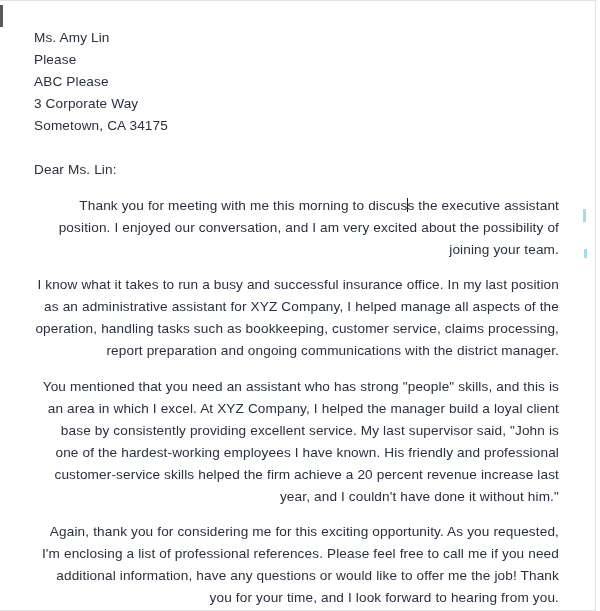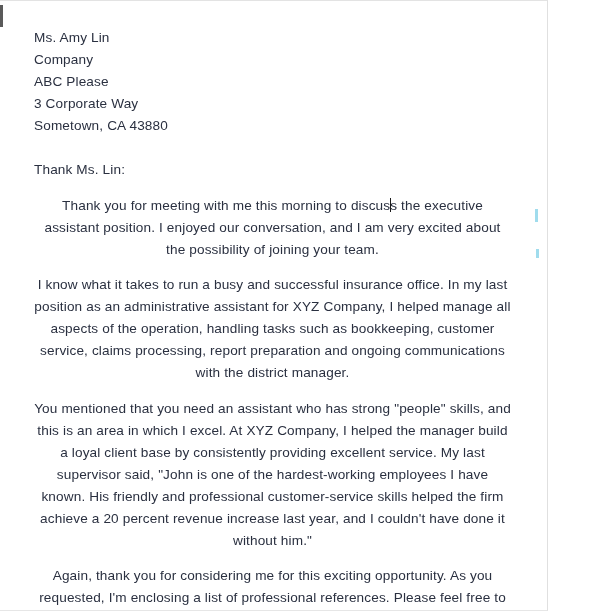--- a/index.html
+++ b/index.html
@@ -7,21 +7,21 @@
     padding: 0;
     background: #ffffff;
   }
 
   body {
     font-family: "Liberation Sans", sans-serif;
   }
 
   .letter-page {
     position: relative;
-    width: 548px;
+    width: 596px;
     height: 611px;
     box-sizing: border-box;
     background: #ffffff;
     border-top: 1px solid #e3e3e3;
     border-right: 1px solid #e0e0e0;
     border-bottom: 1px solid #e6e6e6;
     overflow: hidden;
   }
 
   
@@ -57,21 +57,21 @@
 
   .address-block .addr-line {
     white-space: pre;
   }
 
   .salutation {
     margin-top: 22px;
   }
 
   .letter-para {
-    text-align: center;
+    text-align: right;
   }
 
   
   .text-caret {
     display: inline-block;
     width: 1px;
     height: 14px;
     background: #1b1b1b;
     vertical-align: -2px;
     margin: 0 -0.5px;
@@ -83,27 +83,27 @@
 <div class="letter-page">
 
   <div class="edge-scroll-thumb"></div>
   <div class="edge-artifact a1"></div>
   <div class="edge-artifact a2"></div>
 
   <div class="letter-body">
 
     <div class="address-block">
       <div class="addr-line">Ms. Amy Lin</div>
-      <div class="addr-line">Company</div>
+      <div class="addr-line">Please</div>
       <div class="addr-line">ABC Please</div>
       <div class="addr-line">3 Corporate Way</div>
-      <div class="addr-line">Sometown, CA 43880</div>
+      <div class="addr-line">Sometown, CA 34175</div>
     </div>
 
-    <div class="salutation">Thank Ms. Lin:</div>
+    <div class="salutation">Dear Ms. Lin:</div>
 
     <p class="letter-para"><span>Thank you for meeting with me this morning to discus</span><span class="text-caret"></span><span>s the executive assistant position. I enjoyed our conversation, and I am very excited about the possibility of joining your team.</span></p>
 
     <p class="letter-para">I know what it takes to run a busy and successful insurance office. In my last position as an administrative assistant for XYZ Company, I helped manage all aspects of the operation, handling tasks such as bookkeeping, customer service, claims processing, report preparation and ongoing communications with the district manager.</p>
 
     <p class="letter-para">You mentioned that you need an assistant who has strong "people" skills, and this is an area in which I excel. At XYZ Company, I helped the manager build a loyal client base by consistently providing excellent service. My last supervisor said, "John is one of the hardest-working employees I have known. His friendly and professional customer-service skills helped the firm achieve a 20 percent revenue increase last year, and I couldn't have done it without him."</p>
 
     <p class="letter-para">Again, thank you for considering me for this exciting opportunity. As you requested, I'm enclosing a list of professional references. Please feel free to call me if you need additional information, have any questions or would like to offer me the job! Thank you for your time, and I look forward to hearing from you.</p>
 
   </div>

